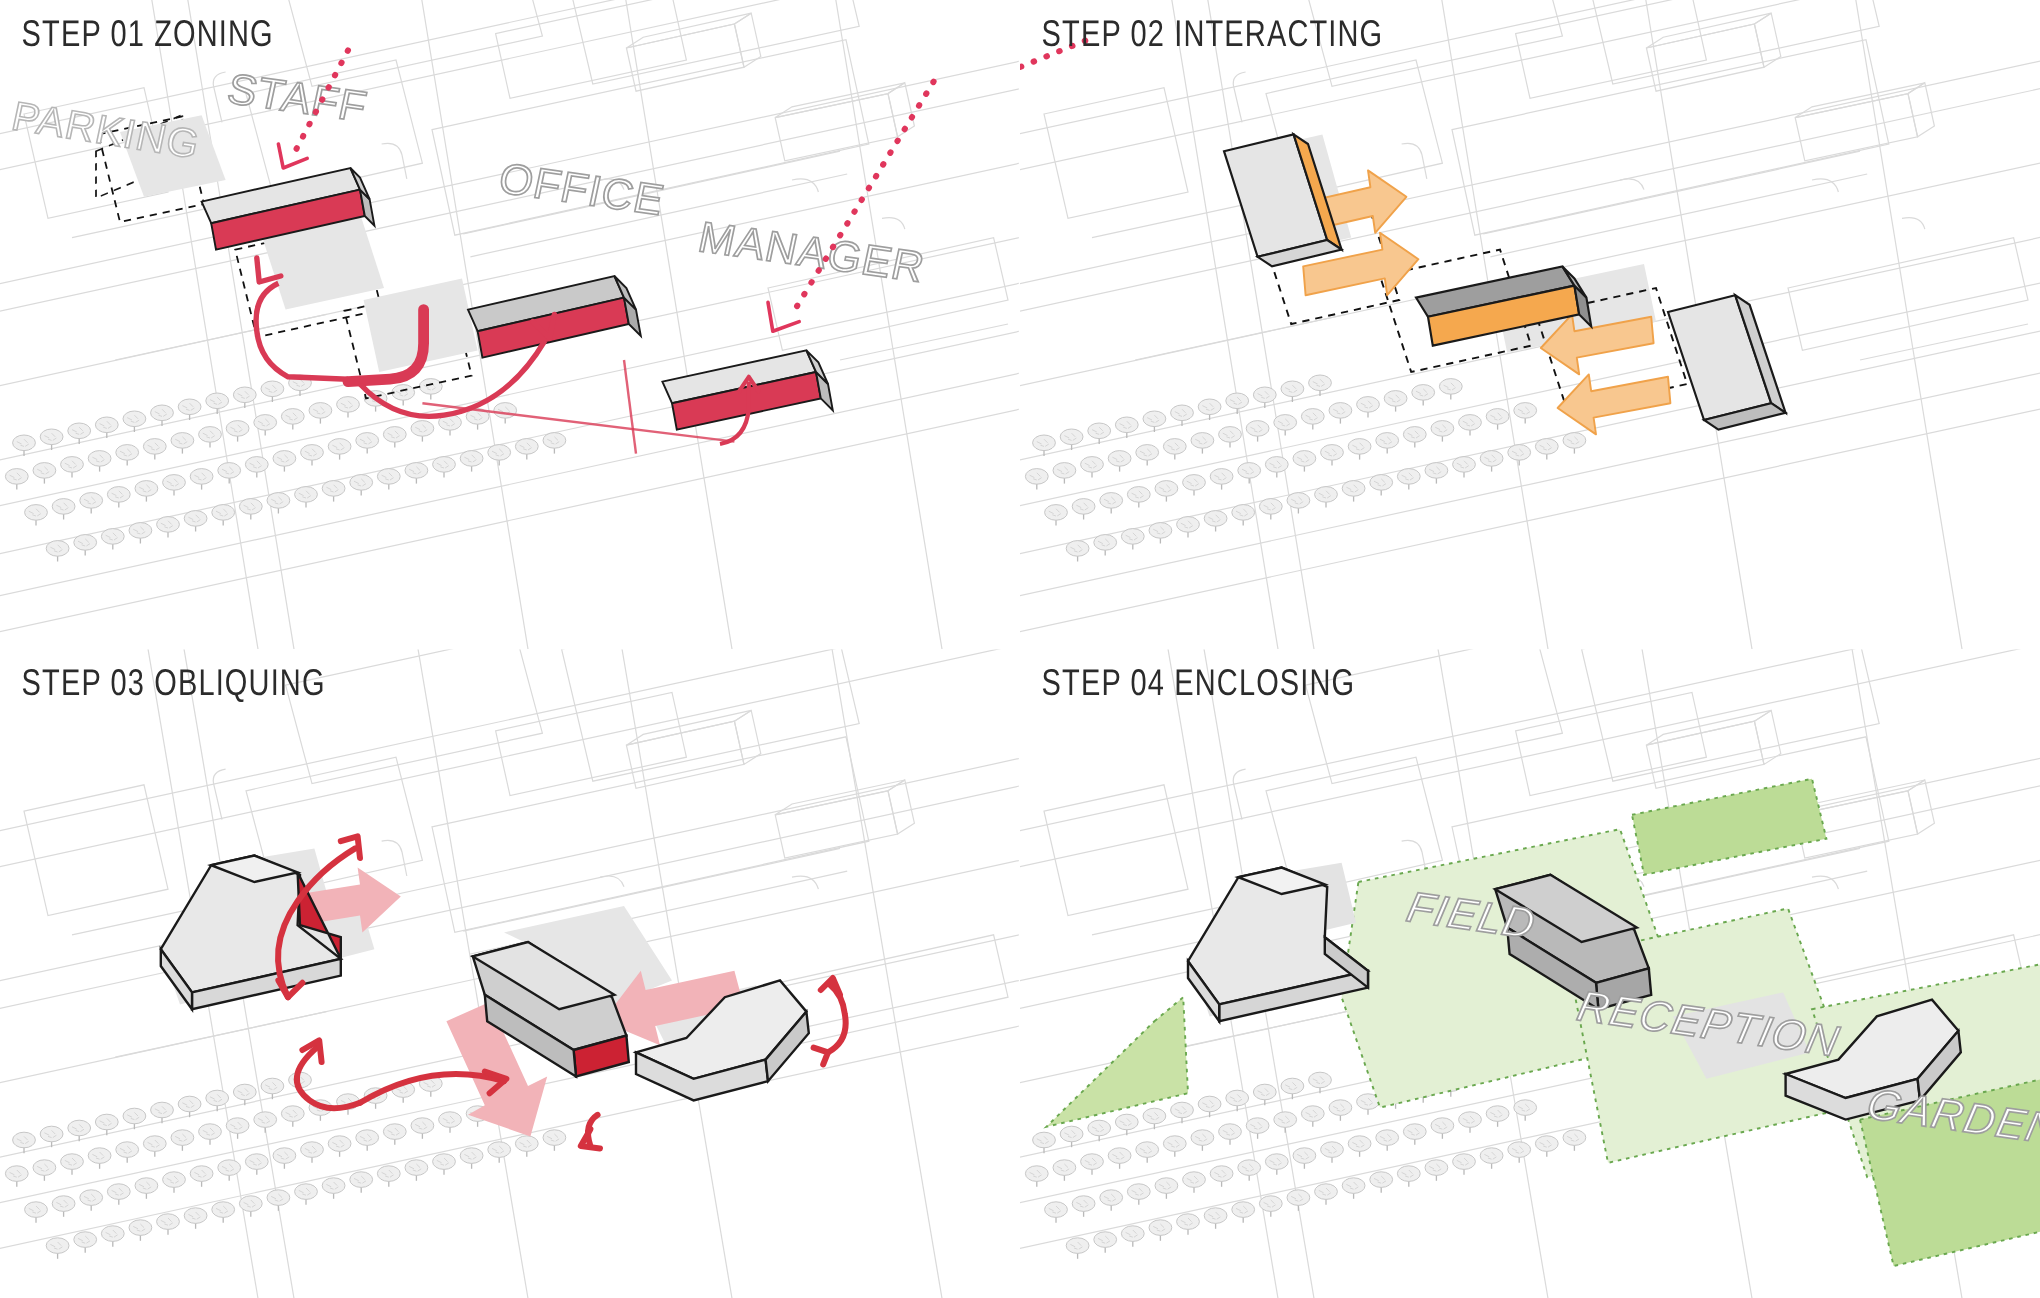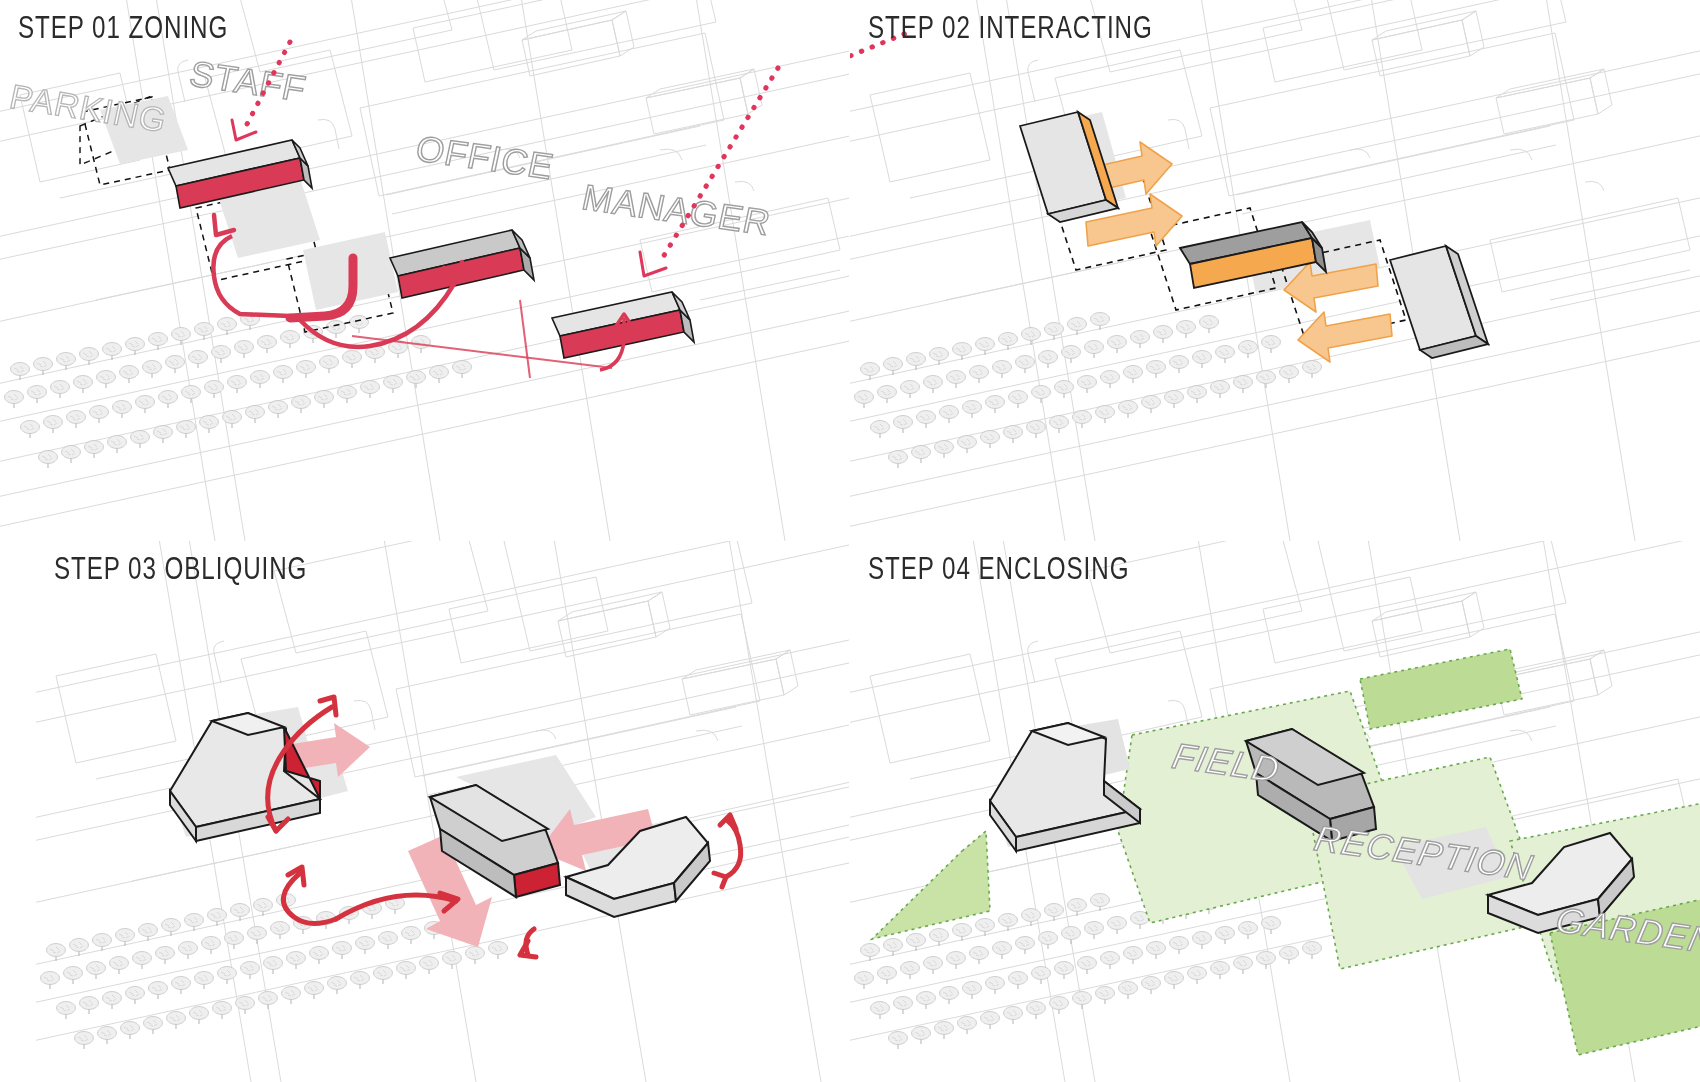--- a/index.html
+++ b/index.html
@@ -1,21 +1,21 @@
 <!DOCTYPE html>
 <html><head>
 <meta charset="utf-8">
 <style>
   html,body{margin:0;padding:0;background:#ffffff;}
   body{width:1700px;height:1082px;overflow:hidden;font-family:"Liberation Sans",sans-serif;}
   #stage{position:relative;width:1700px;height:1082px;background:#fff;}
   .quad{position:absolute;width:850px;height:541px;overflow:hidden;background:#fff;}
   #q1{left:0;top:0;}
   #q2{left:850px;top:0;}
-  #q3{left:0;top:541px;margin-left:36px;}
+  #q3{left:0;top:541px;}
   #q4{left:850px;top:541px;}
   .qtitle{
     position:absolute;left:18px;top:10px;
     font-family:"Liberation Sans Narrow","Liberation Sans",sans-serif;
     font-size:31px;letter-spacing:1.2px;color:#2b2b2b;font-weight:400;
     transform:scaleX(0.78);transform-origin:left top;white-space:nowrap;
   }
   .vline{position:absolute;left:849px;top:0;width:1px;height:1082px;background:#fff;}
   svg{display:block;}
   .svgwrap{position:absolute;left:0;top:0;width:850px;height:541px;}

